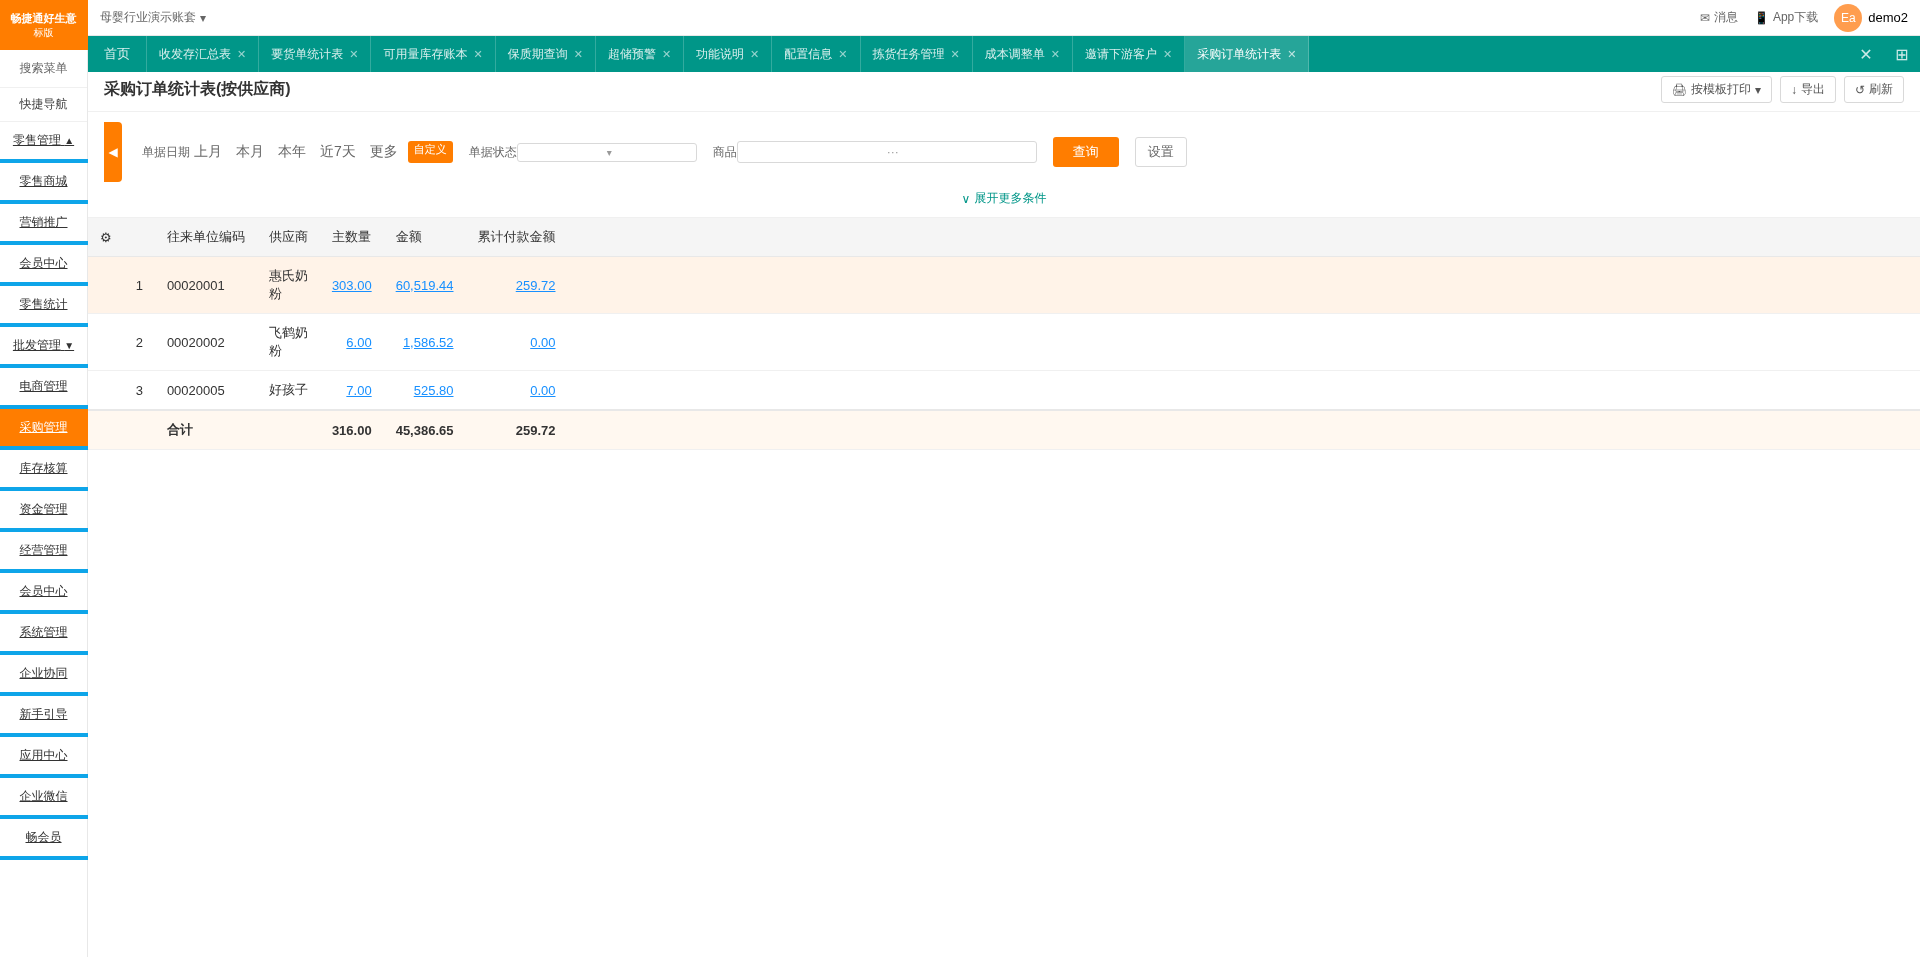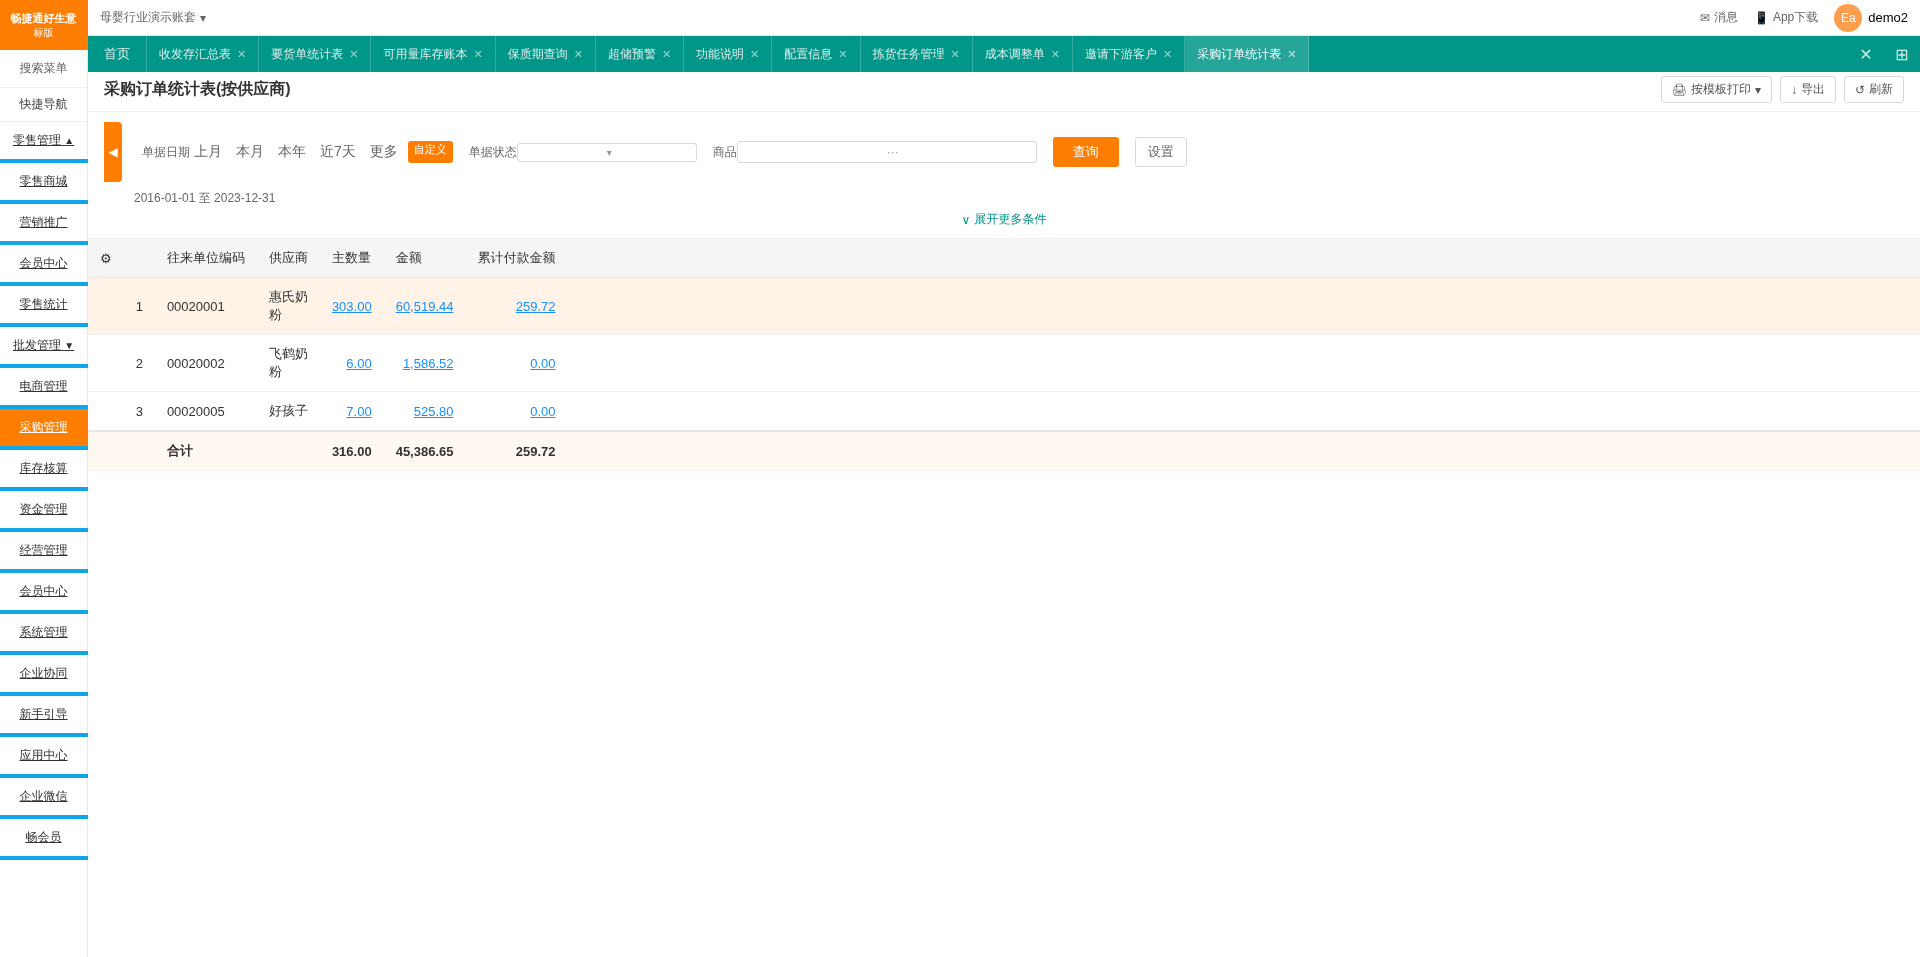--- a/index.html
+++ b/index.html
@@ -281,23 +281,20 @@
           <div class="goods-filter">
             <span></span>
             <span class="dots">···</span>
           </div>
         </div>
         <div class="query-btn-area">
           <button class="btn-query">查询</button>
           <button class="btn-settings">设置</button>
         </div>
       </div>
-      <div style="margin-left:30px;margin-bottom:4px">
-        <span style="color:#666;font-size:12px">2016-01-01 至 2023-12-31</span>
-      </div>
       <div style="display:flex;justify-content:center;margin-top:4px">
         <div class="expand-btn">
           <span>∨</span>
           <span>展开更多条件</span>
         </div>
       </div>
     </div>
 
     <div class="table-container">
       <table class="data-table">

